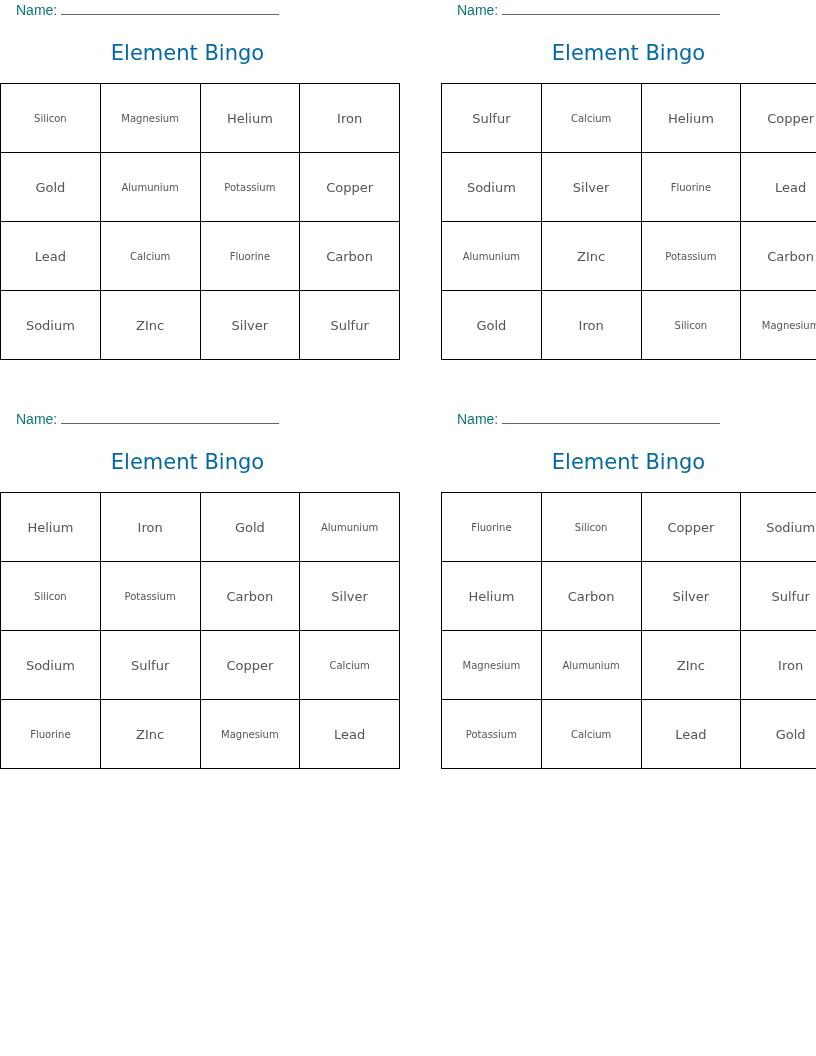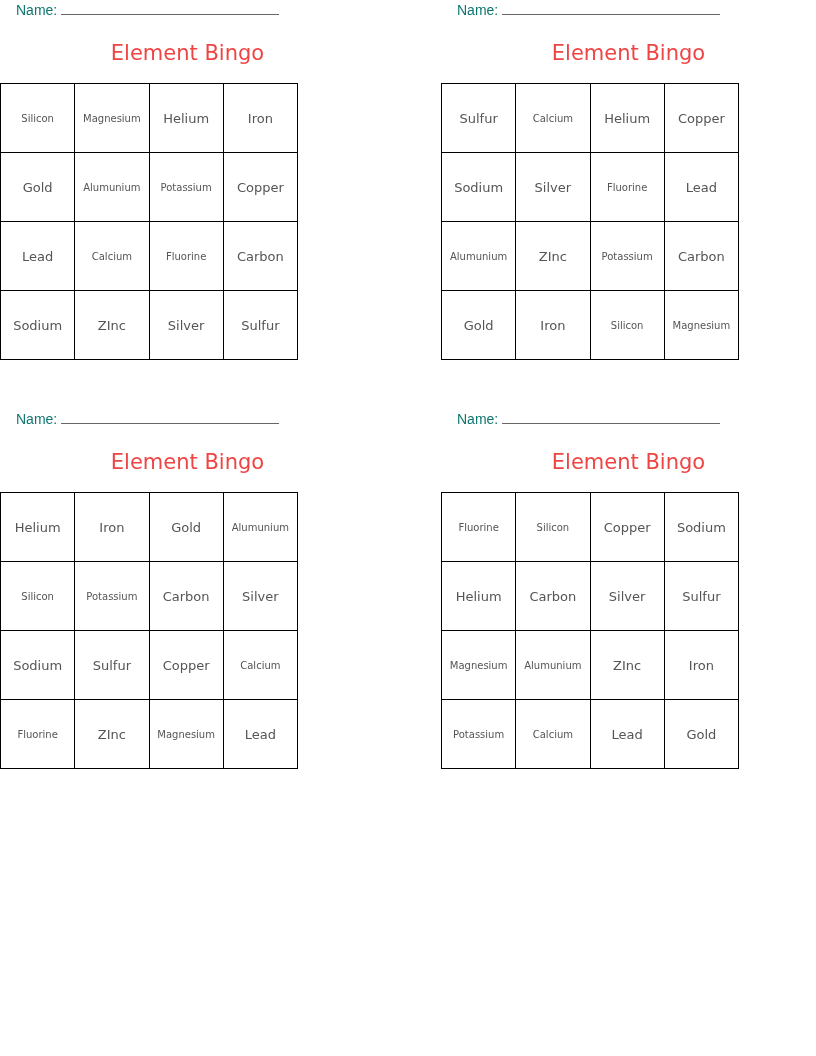--- a/index.html
+++ b/index.html
@@ -1,21 +1,21 @@
 <!DOCTYPE html>
 <html><head>
 <meta charset="utf-8">
 <style>
   html,body{margin:0;padding:0;background:#fff;}
   body{width:816px;height:1056px;position:relative;overflow:hidden;}
   .card{position:absolute;width:375px;}
   .name{position:absolute;left:0;top:2px;font-family:"Liberation Sans",sans-serif;font-size:14px;color:#0f766e;white-space:nowrap;margin-left:16px;}
   .name .line{display:inline-block;width:218px;border-bottom:1px solid #666;height:12px;vertical-align:baseline;margin-left:4px;}
-  .title{position:absolute;left:0;width:375px;top:41px;text-align:center;font-family:"DejaVu Sans",sans-serif;font-size:21px;color:#ef4444;}
-  table.grid{position:absolute;left:0;top:83px;border-collapse:collapse;width:298px;table-layout:fixed;}
+  .title{position:absolute;left:0;width:375px;top:41px;text-align:center;font-family:"DejaVu Sans",sans-serif;font-size:21px;color:#0369a1;}
+  table.grid{position:absolute;left:0;top:83px;border-collapse:collapse;width:400px;table-layout:fixed;}
   table.grid td{border:1px solid #000;height:68px;text-align:center;vertical-align:middle;font-family:"DejaVu Sans",sans-serif;color:#555;padding:0;}
   td.big{font-size:13px;}
   td.small{font-size:10px;}
 </style>
 </head>
 <body>
 
 <div id="root">
     <div class="card" style="left: 0px; top: 0px;">
     <div class="name"><span class="nl">Name:</span><span class="line"></span></div>

